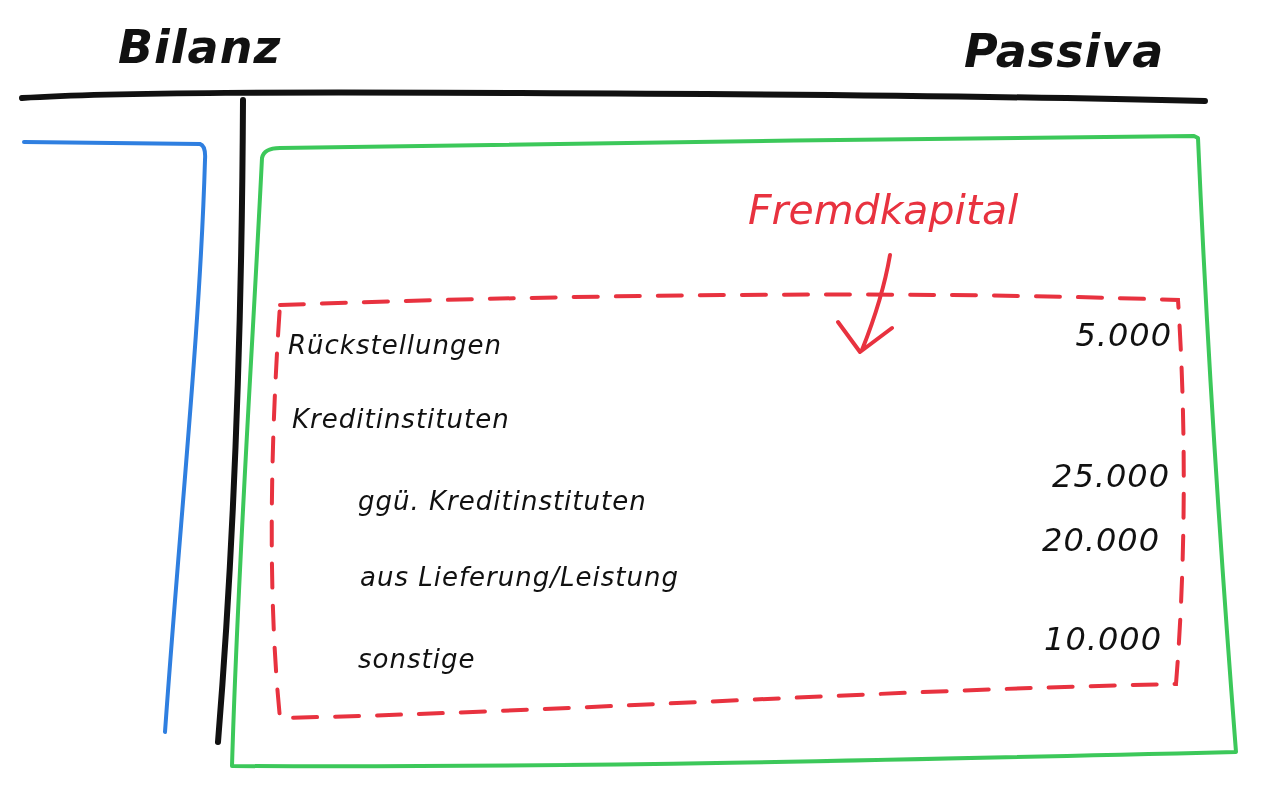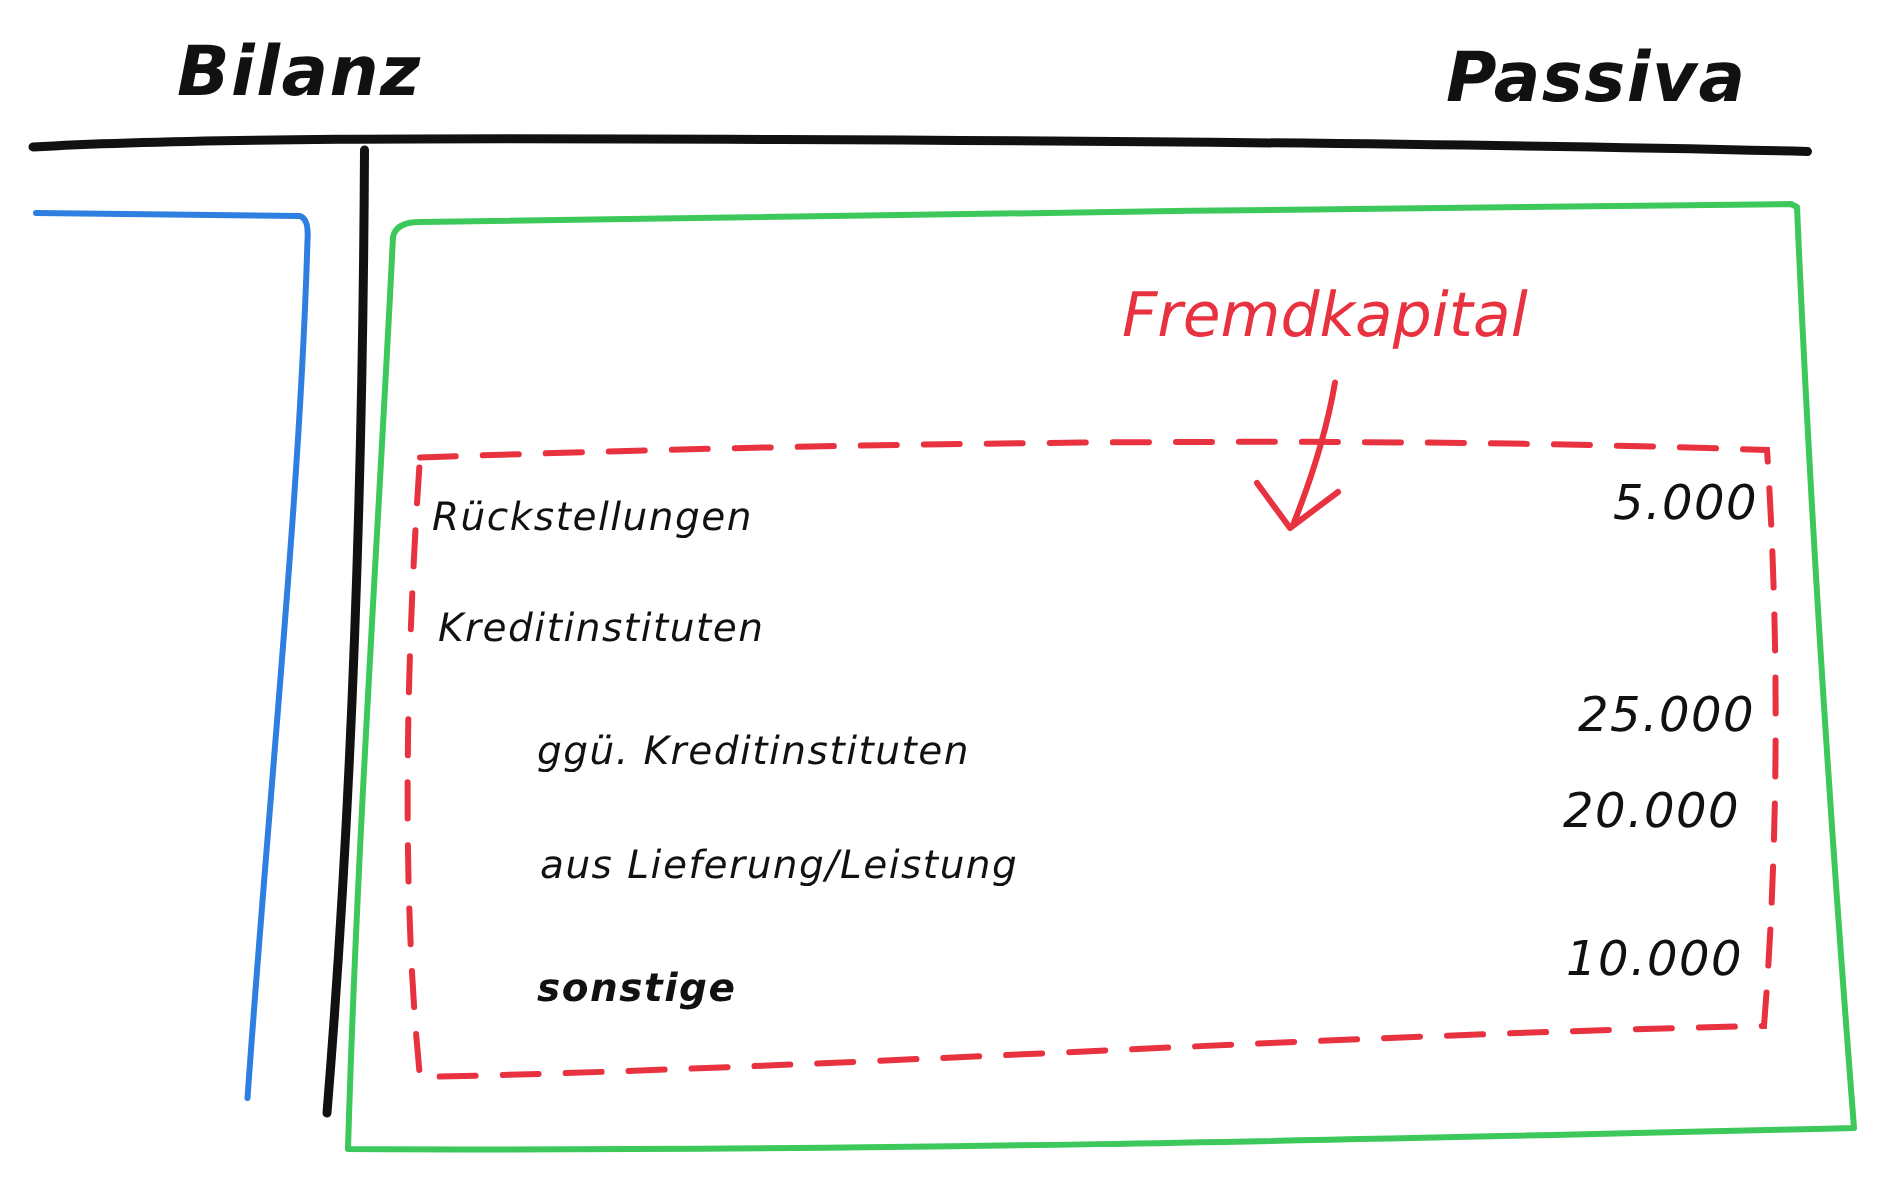--- a/index.html
+++ b/index.html
@@ -45,15 +45,15 @@
   <div class="hand val" style="left:990px; top:316px; width:182px;">5.000</div>
 
   <div class="hand item" style="left:292px; top:404px;">Kreditinstituten</div>
 
   <div class="hand item" style="left:358px; top:486px;">ggü. Kreditinstituten</div>
   <div class="hand val" style="left:980px; top:440px; width:190px;margin-top:17px;">25.000</div>
 
   <div class="hand item" style="left:360px; top:562px;">aus Lieferung/Leistung</div>
   <div class="hand val" style="left:960px; top:521px; width:200px;font-style:italic;">20.000</div>
 
-  <div class="hand item" style="left:358px; top:644px;font-weight:bold;">sonstige</div>
+  <div class="hand item" style="left:358px; top:644px;">sonstige</div>
   <div class="hand val" style="left:960px; top:620px; width:202px;">10.000</div>
 </div>
 
 </body></html>

